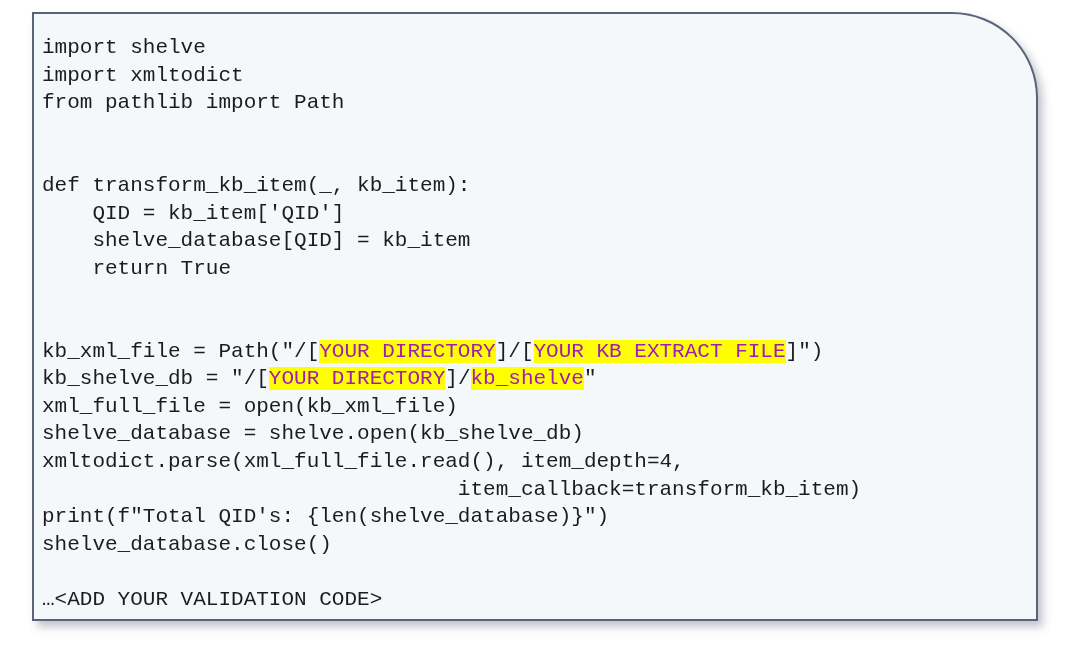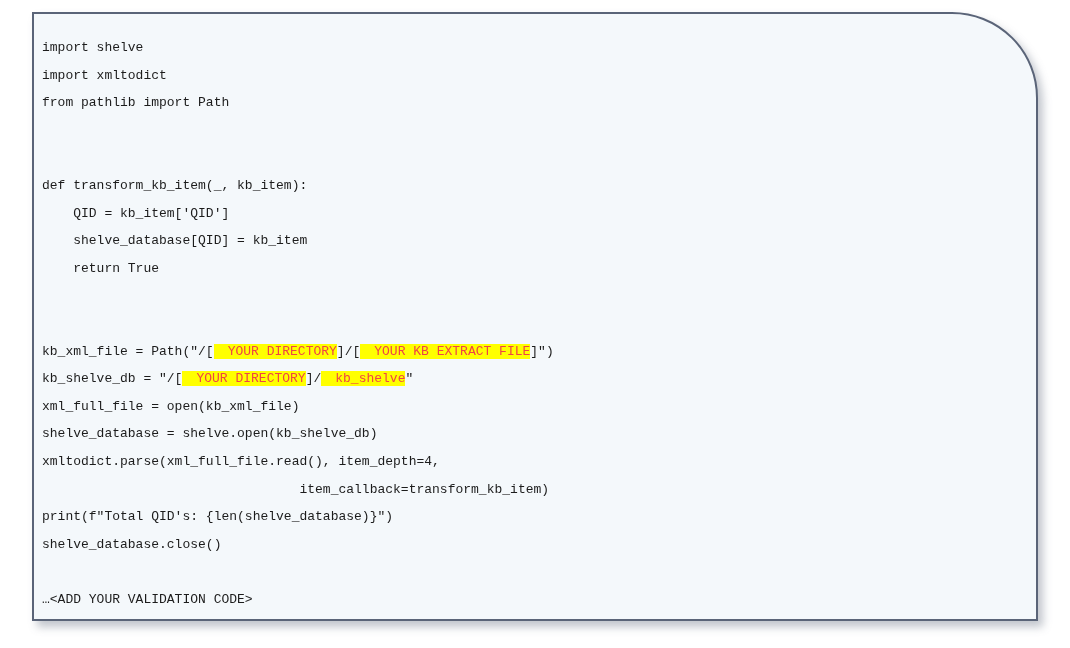--- a/index.html
+++ b/index.html
@@ -28,37 +28,36 @@
   }
 
   #code-block {
     position: absolute;
     left: 8px;
     top: 20px;
     right: 4px;
     margin: 0;
     padding: 0;
     font-family: "Liberation Mono", "DejaVu Sans Mono", monospace;
-    font-size: 13px;
+    font-size: 21px;
     line-height: 27.6px;
     color: #1c1c1c;
     white-space: pre;
     letter-spacing: 0px;
     -webkit-font-smoothing: antialiased;
   }
 
   .code-line {
     white-space: pre;
     min-height: 27.6px;
   }
 
   .hl {
     background: #ffff00;
-    color: #ef4444;
-    padding-left: 14px;
+    color: #a21caf;
   }
 
   .italic-note {
     white-space: pre;
   }
 </style>
 </head>
 <body>
 
 <div id="code-card" style="background: rgb(244, 248, 251); border-color: rgb(90, 100, 120);">

